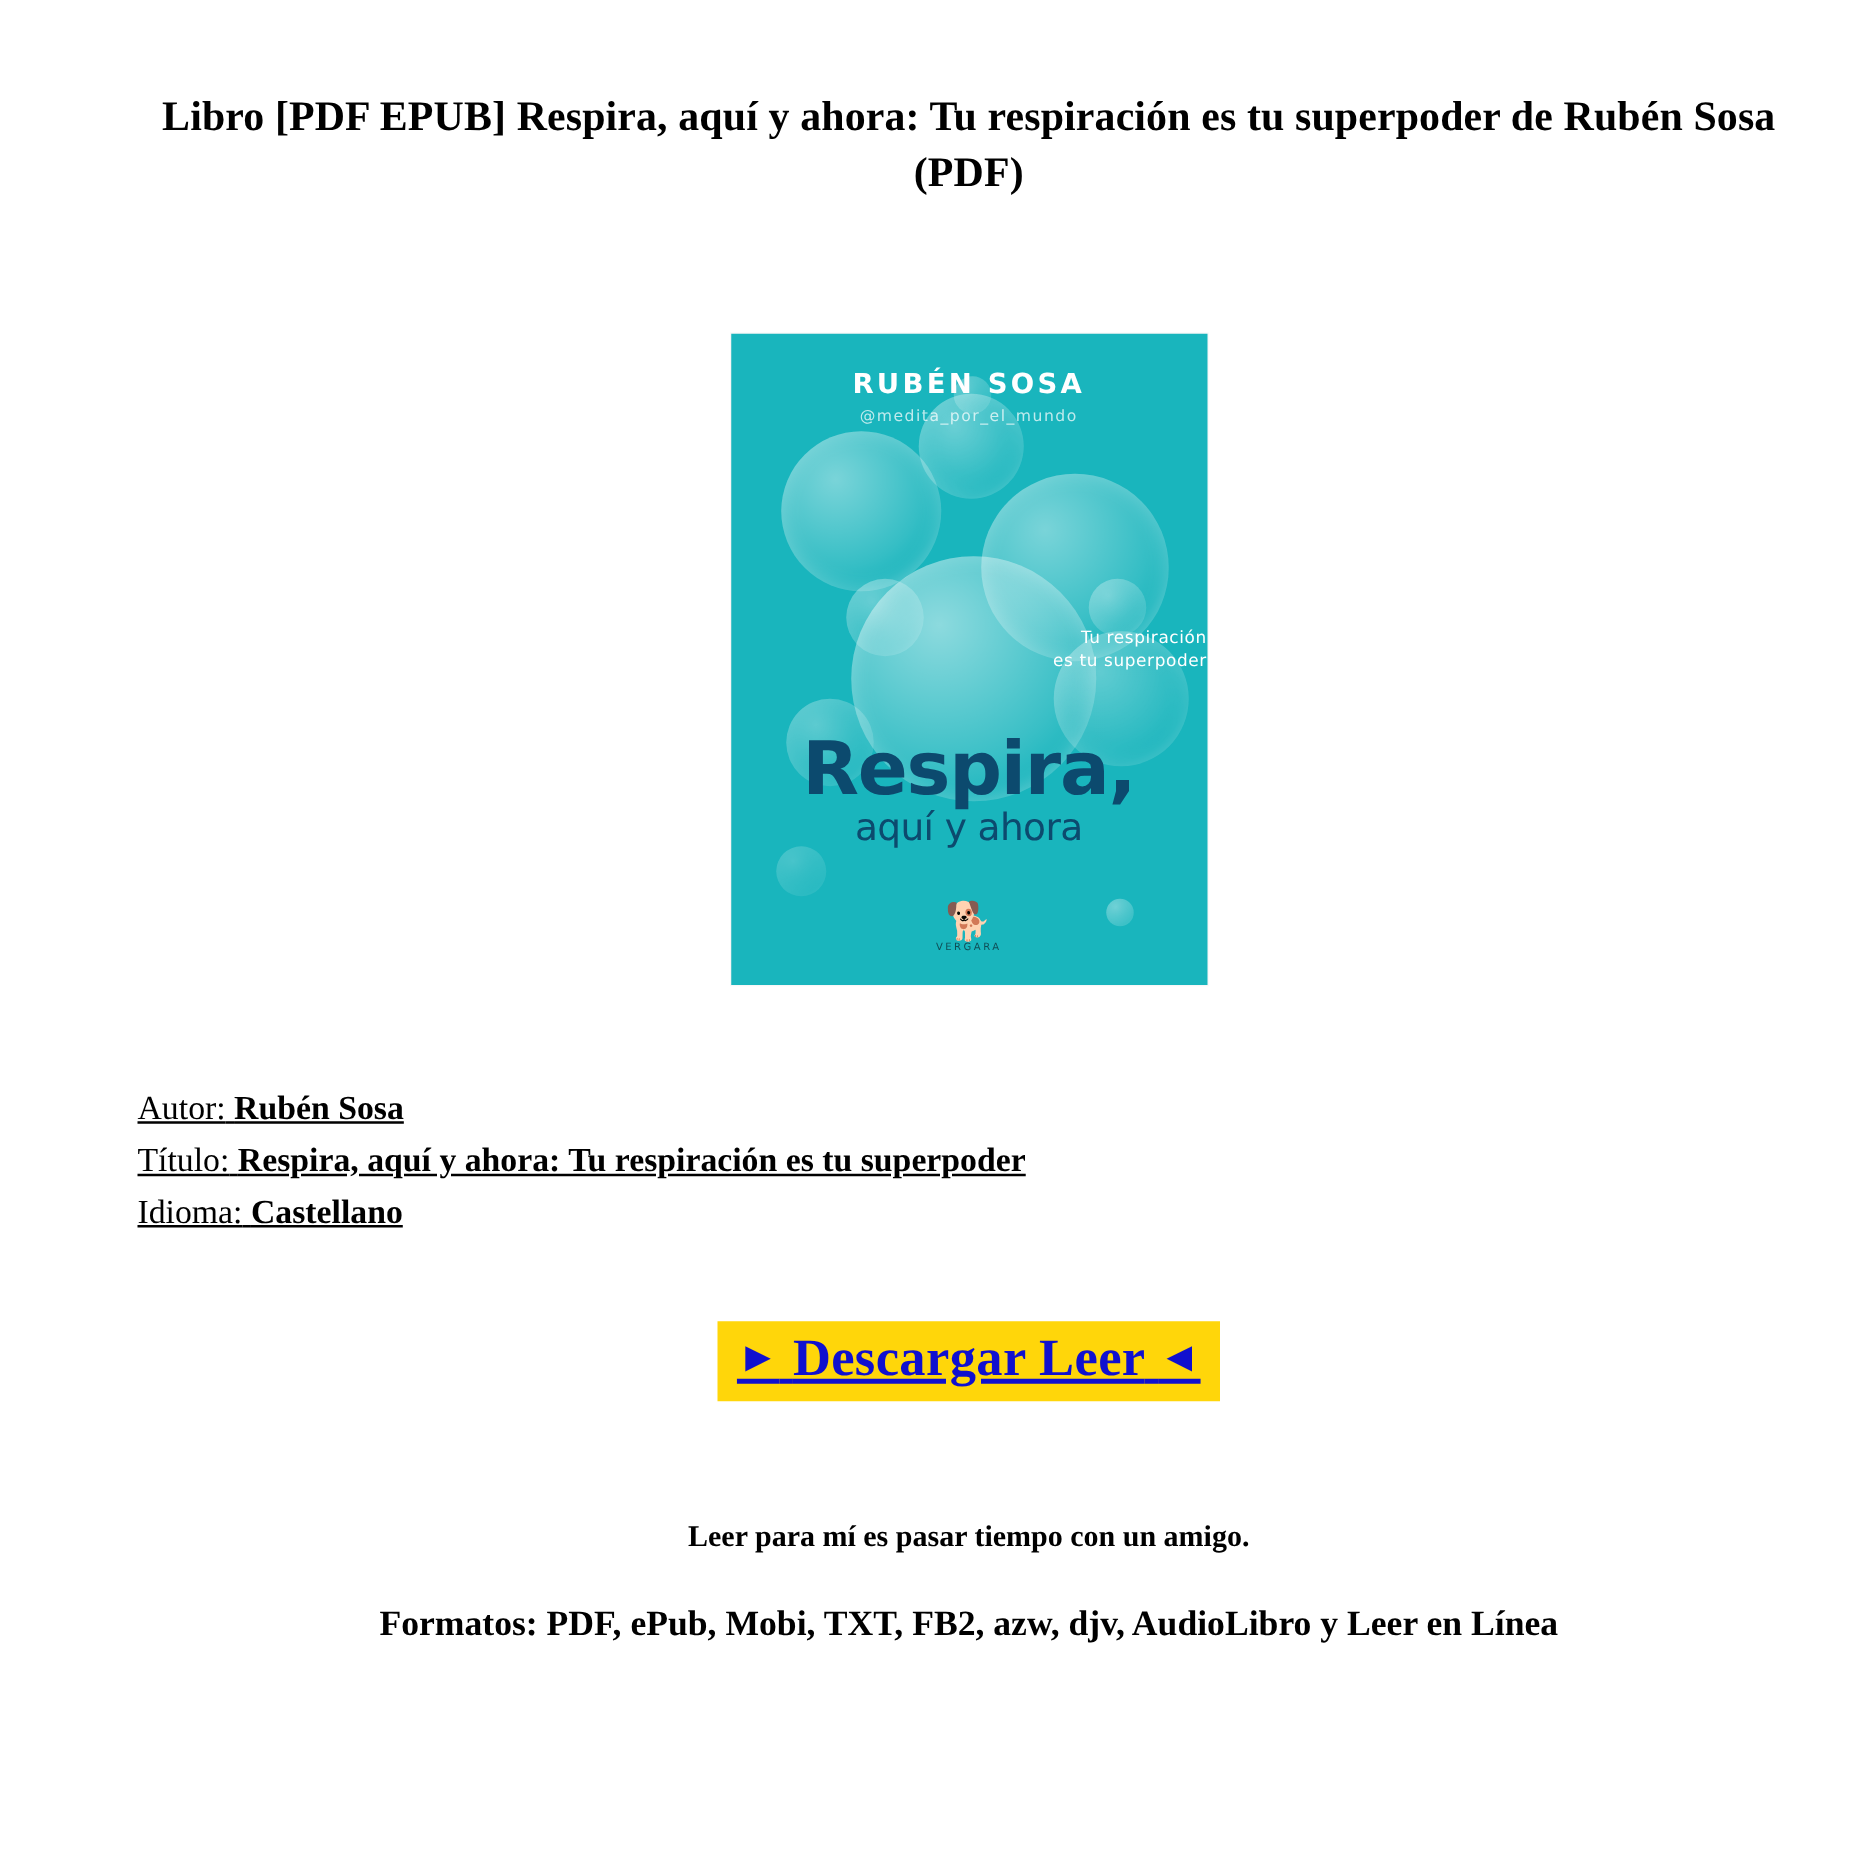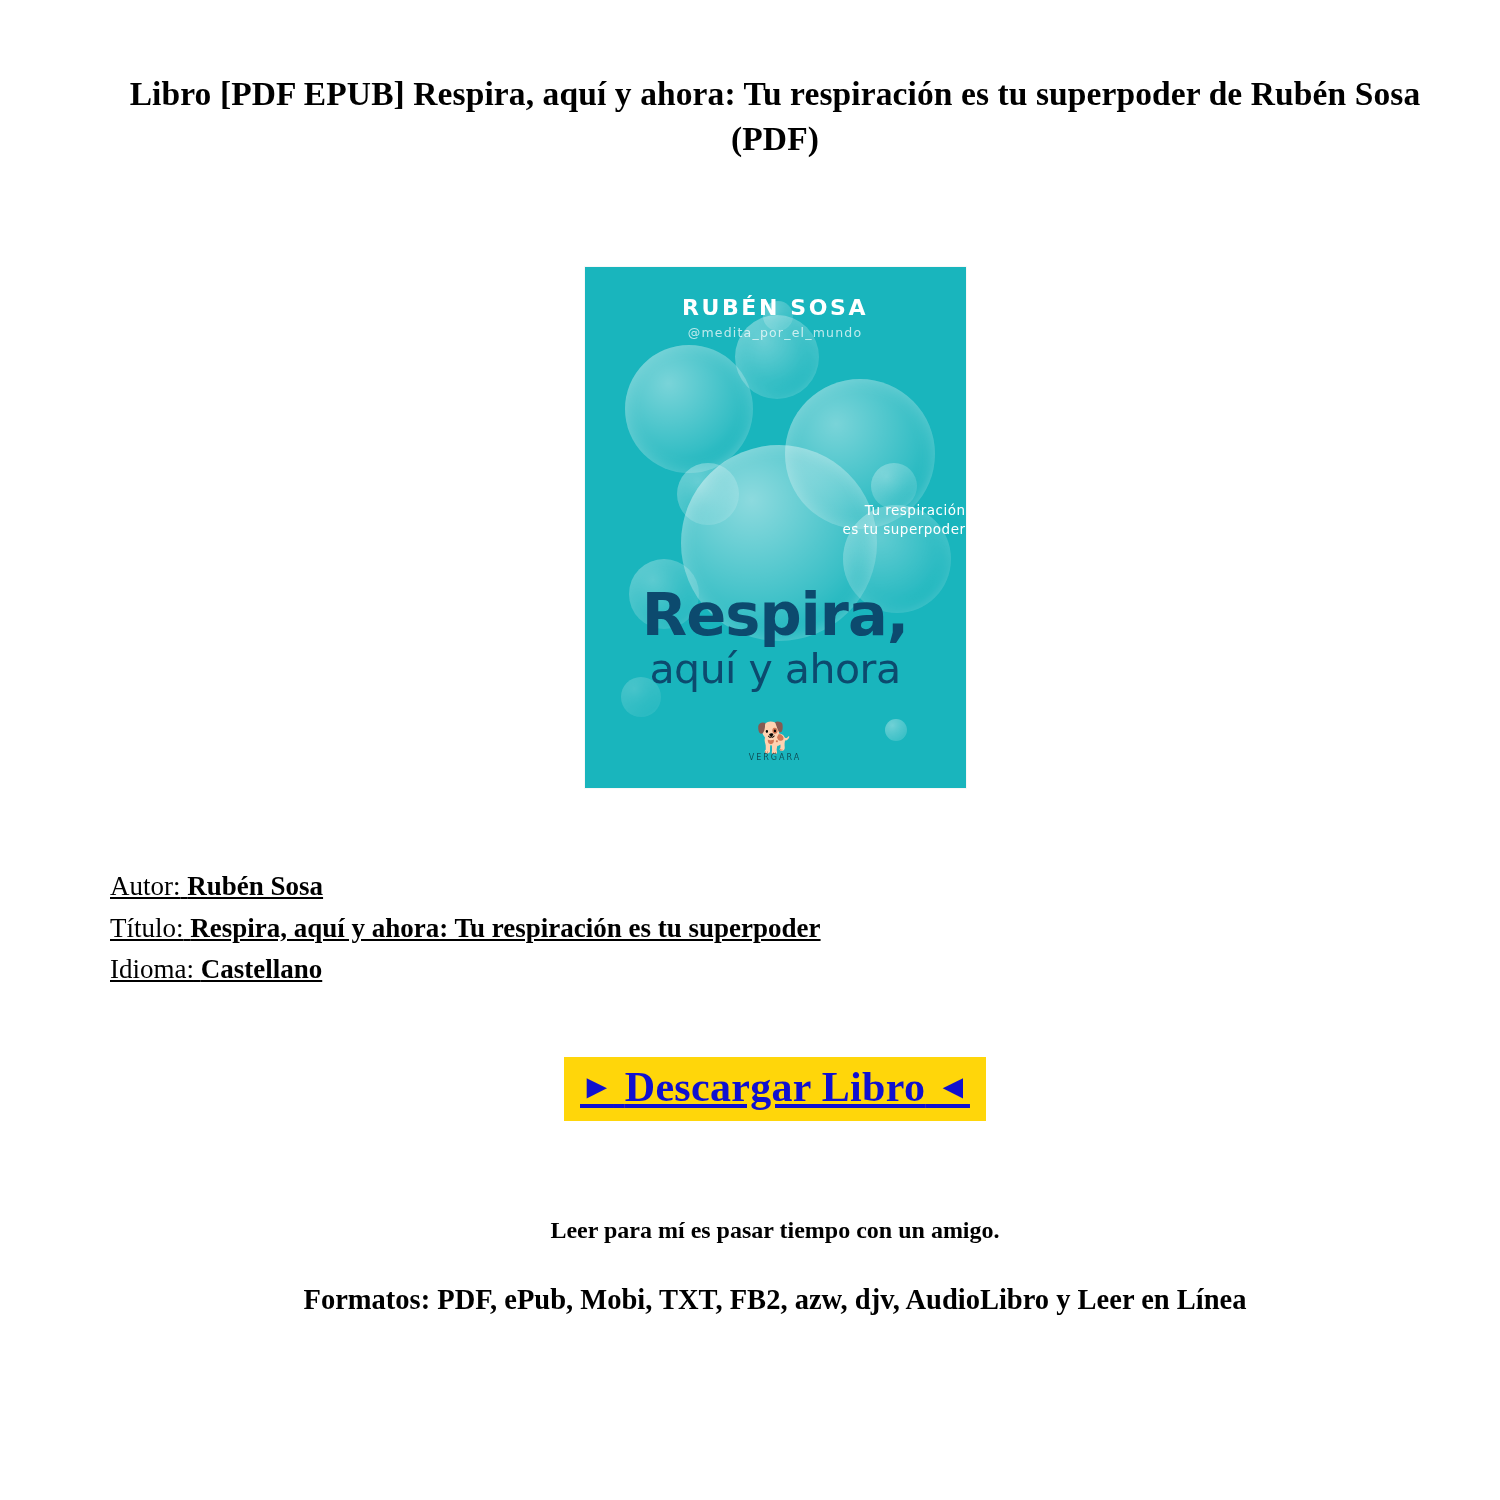--- a/index.html
+++ b/index.html
@@ -104,21 +104,21 @@
     font-family: "DejaVu Sans", sans-serif;
     color: #0c4a6e;
   }
   .cover-main .l1 {
     font-size: 59px;
     font-weight: bold;
     letter-spacing: -1px;
     line-height: 1;
   }
   .cover-main .l2 {
-    font-size: 41px;
+    font-size: 30px;
     letter-spacing: -0.5px;
     line-height: 1.25;
   }
   .cover-logo {
     position: absolute;
     bottom: 26px;
     left: 0; right: 0;
     text-align: center;
     color: #0d3b44;
   }
@@ -225,21 +225,21 @@
     </div>
     <div>
       <span class="label">Idioma:</span>
       <span class="value">Castellano</span>
     </div>
   </div>
 
   <div class="download-wrap">
     <a class="download-btn" href="#">
       <span class="arrow">►</span>
-      <span>Descargar Libro</span>
+      <span>Descargar Leer</span>
       <span class="arrow">◄</span>
     </a>
   </div>
 
   <div class="footer">
     <div class="quote">Leer para mí es pasar tiempo con un amigo.</div>
     <div class="formats">Formatos: PDF, ePub, Mobi, TXT, FB2, azw, djv, AudioLibro y Leer en Línea</div>
   </div>
 
 </div>

